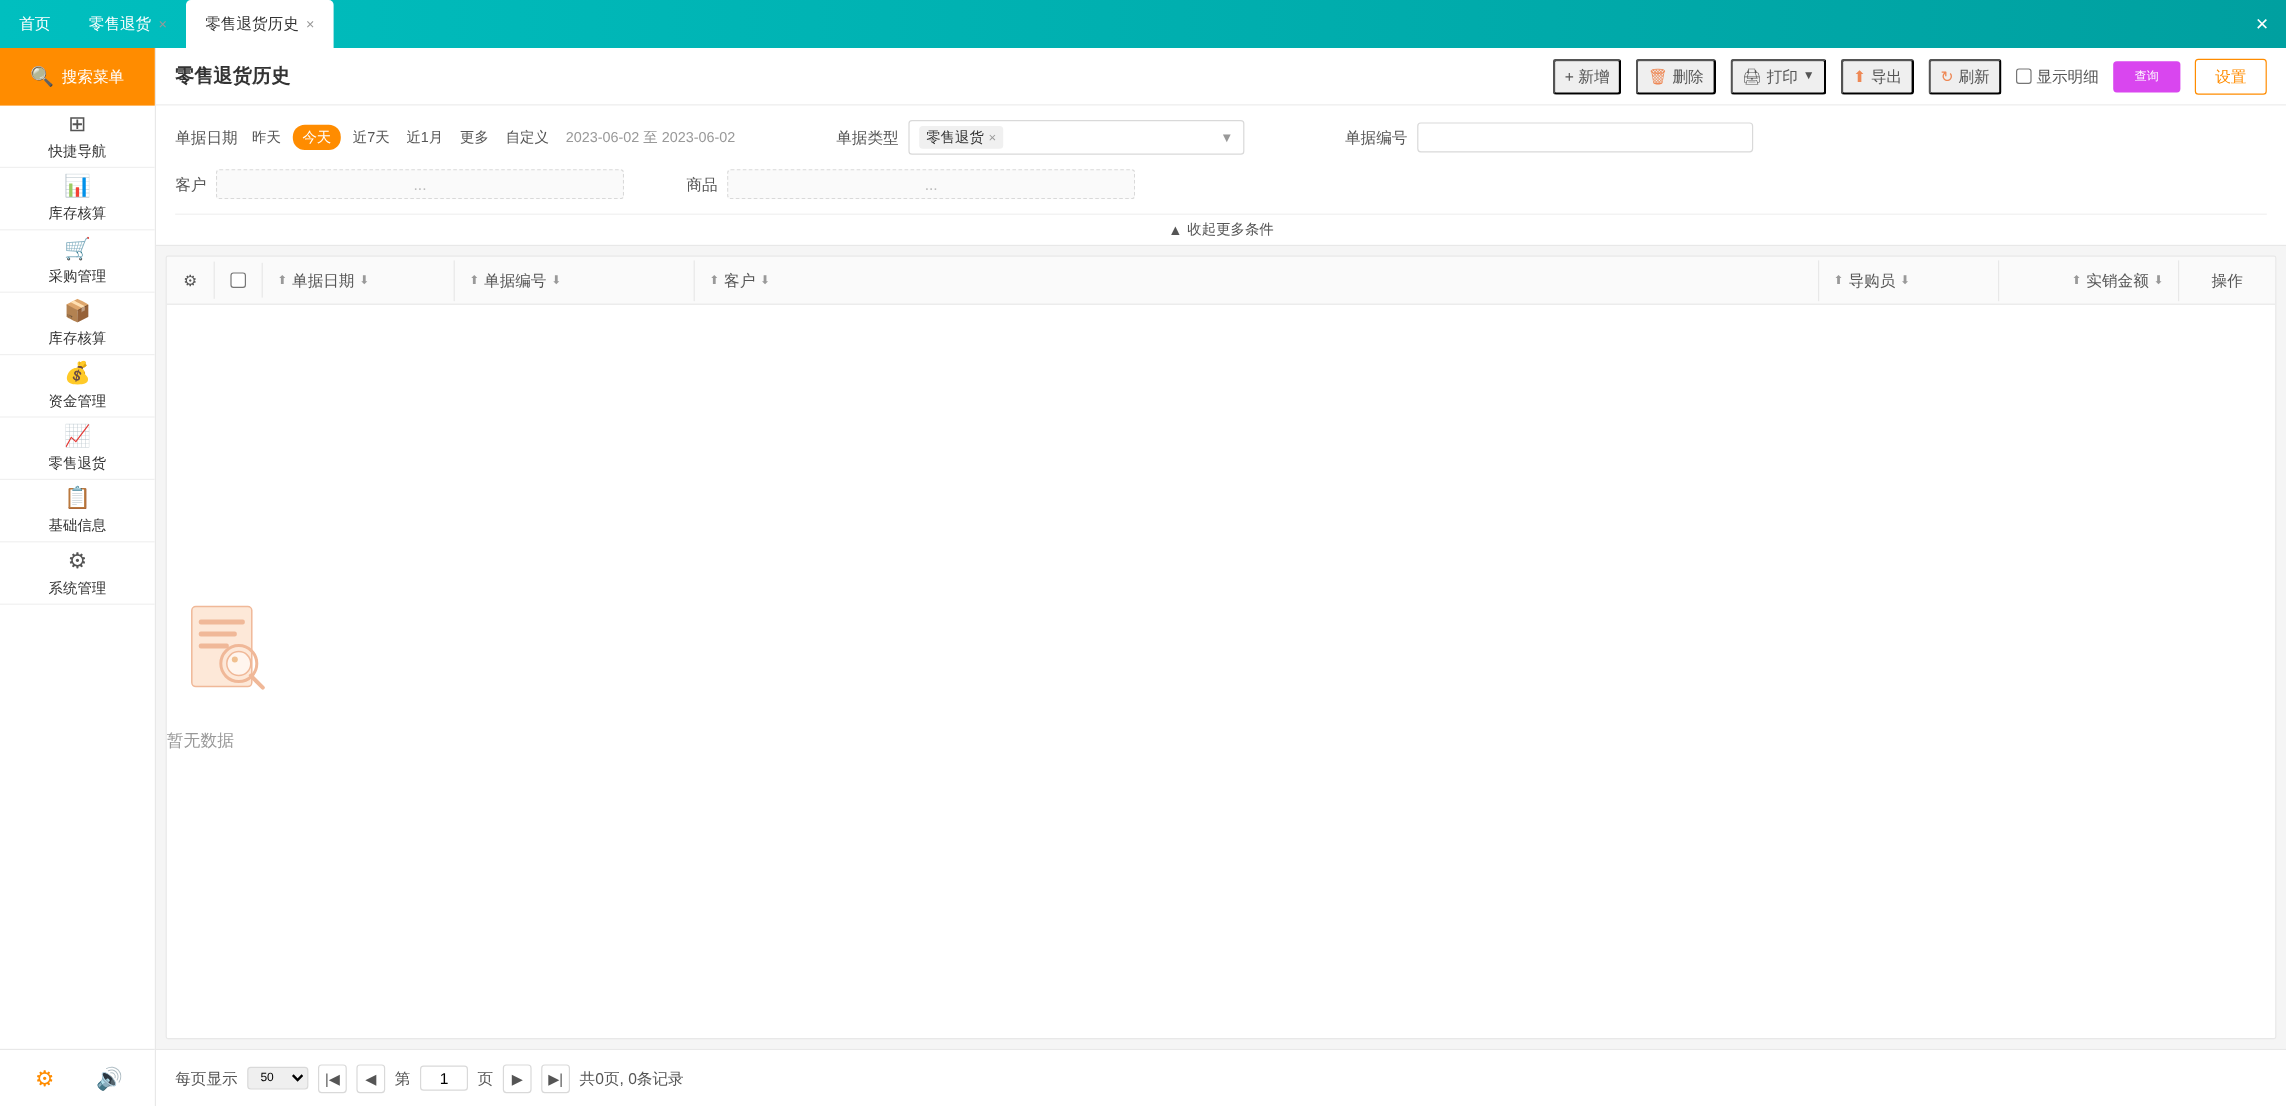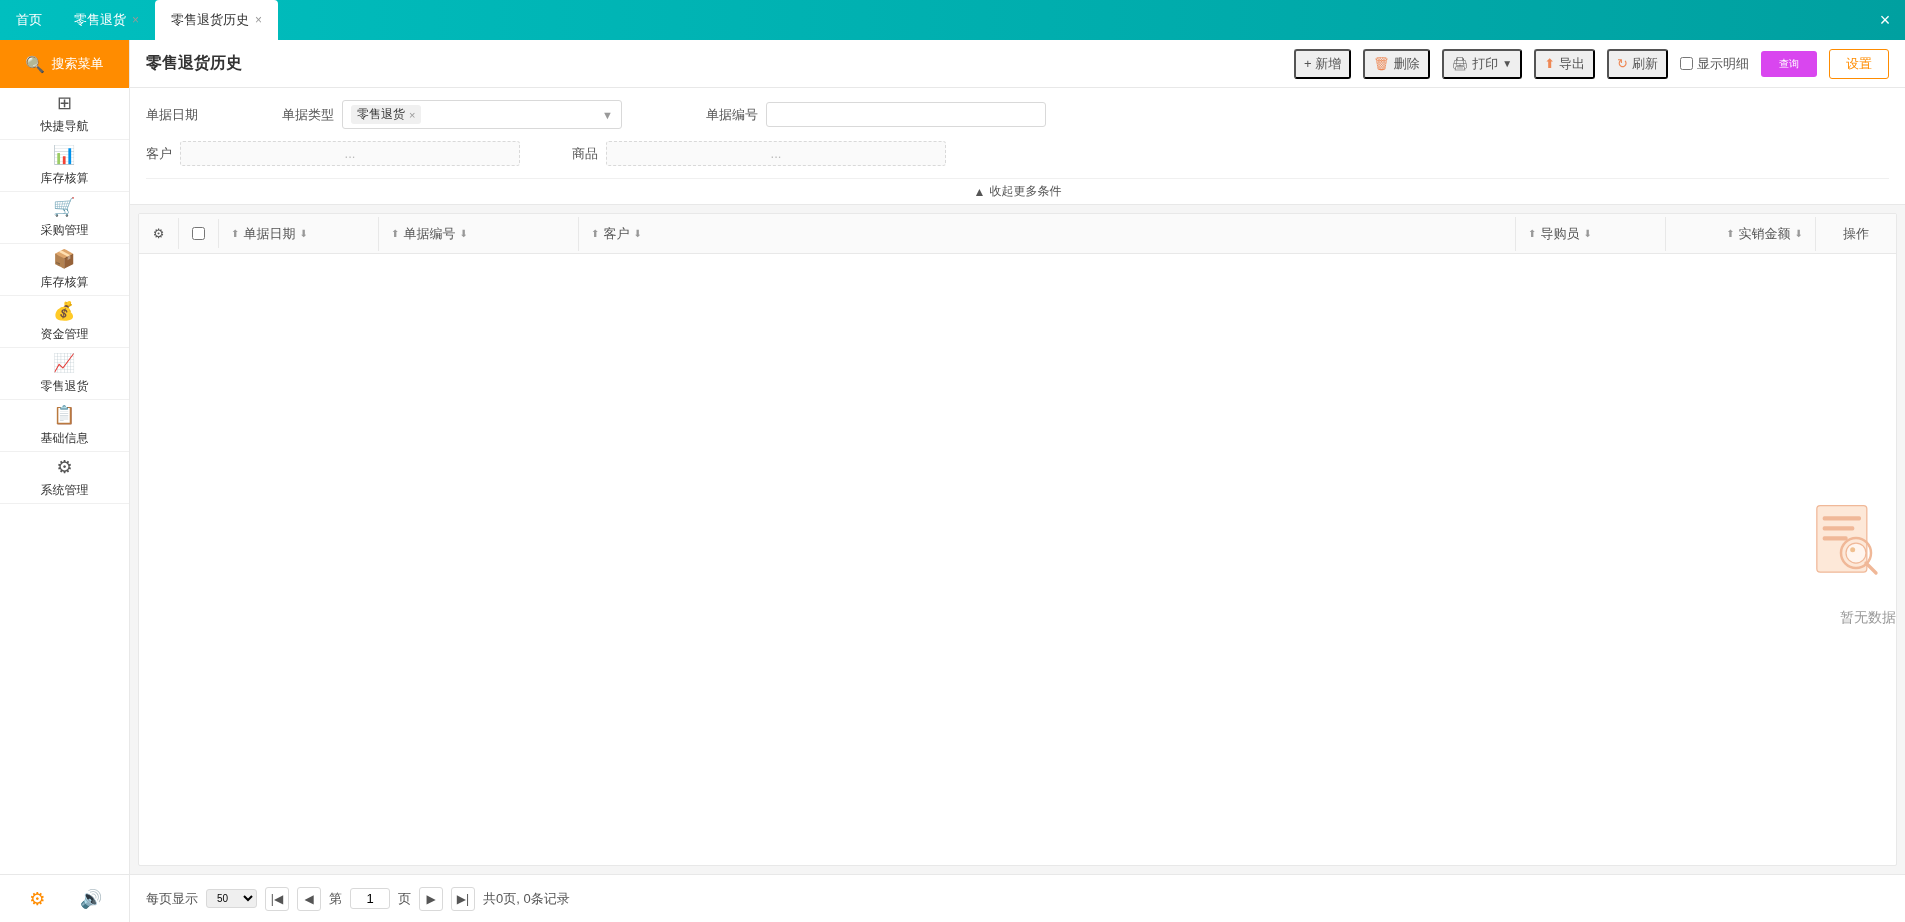--- a/index.html
+++ b/index.html
@@ -333,21 +333,21 @@
     .th-customer { flex: 1; }
     .th-guide { width: 150px; }
     .th-amount { width: 150px; justify-content: flex-end; }
     .th-ops { width: 80px; justify-content: center; border-right: none; }
 
     
     .empty-state {
       flex: 1;
       display: flex;
       flex-direction: column;
-      align-items: flex-end;
+      align-items: flex-start;
       justify-content: center;
       gap: 16px;
     }
     .empty-icon {
       width: 100px;
       height: 100px;
     }
     .empty-text {
       font-size: 14px;
       color: #999;
@@ -493,20 +493,29 @@
         <button class="btn-settings">设置</button>
       </div>
     </div>
 
     <div class="filter-area">
 
       <div class="filter-row">
 
         <div class="filter-item">
           <span class="filter-label">单据日期</span>
+          <div class="filter-date-group">
+            <span class="date-btn">昨天</span>
+            <span class="date-btn active">今天</span>
+            <span class="date-btn">近7天</span>
+            <span class="date-btn">近1月</span>
+            <span class="date-btn">更多</span>
+            <span class="date-btn">自定义</span>
+            <span class="date-range">2023-06-02 至 2023-06-02</span>
+          </div>
         </div>
 
         <div class="filter-item" style="margin-left:60px;">
           <span class="filter-label">单据类型</span>
           <div class="filter-select" style="min-width:280px;">
             <div class="filter-select-tag">
               <span>零售退货</span>
               <span class="tag-close">×</span>
             </div>
             <span class="filter-select-arrow">▼</span>

